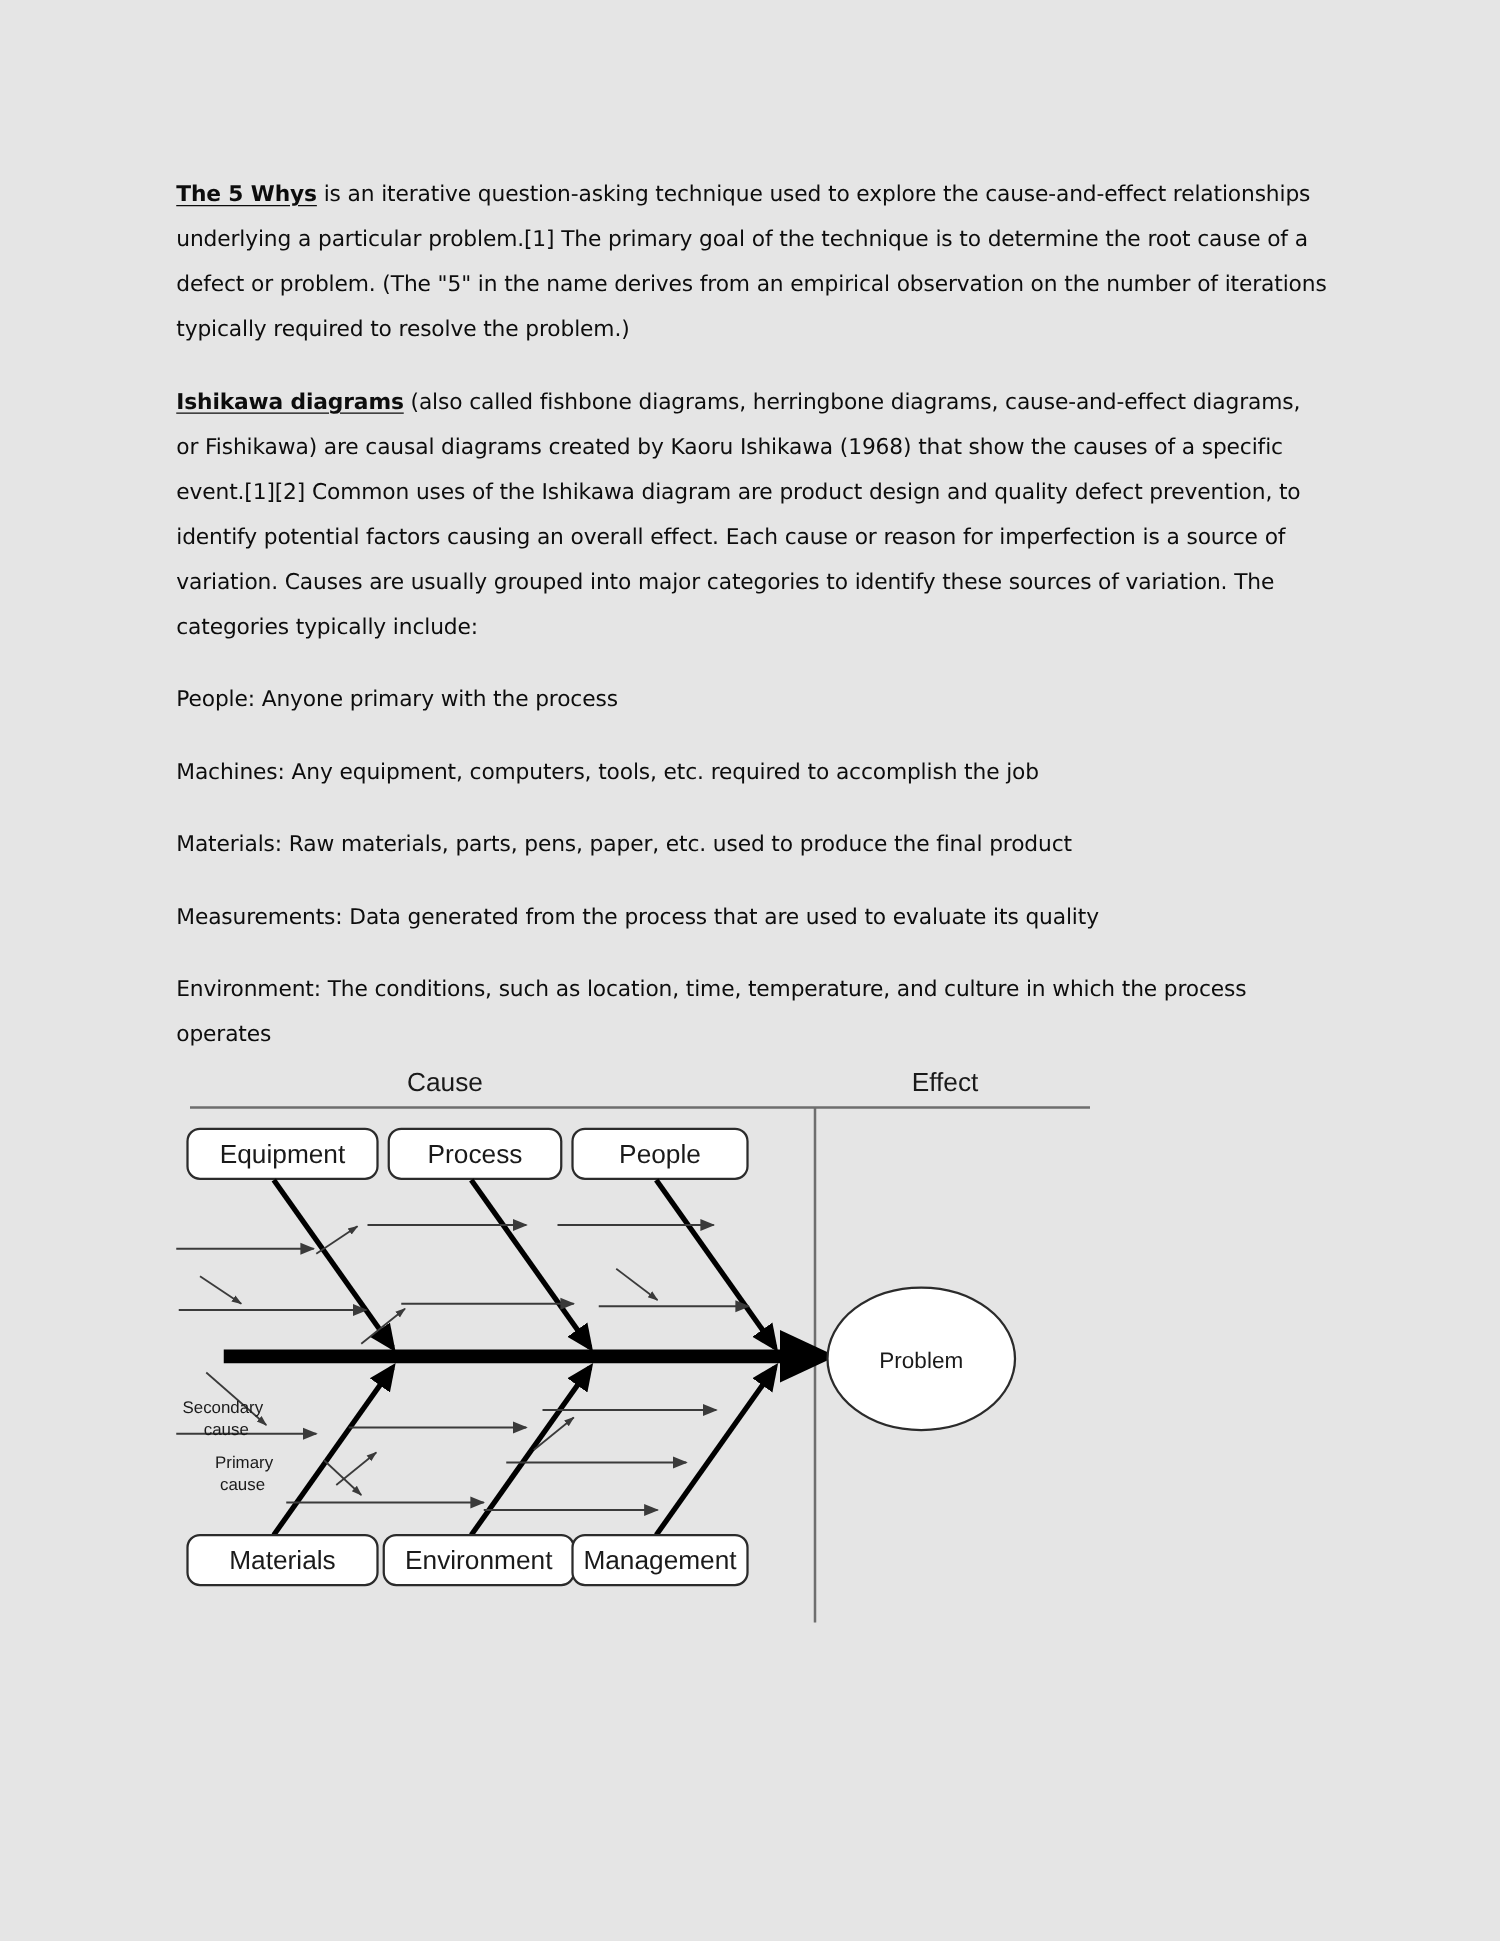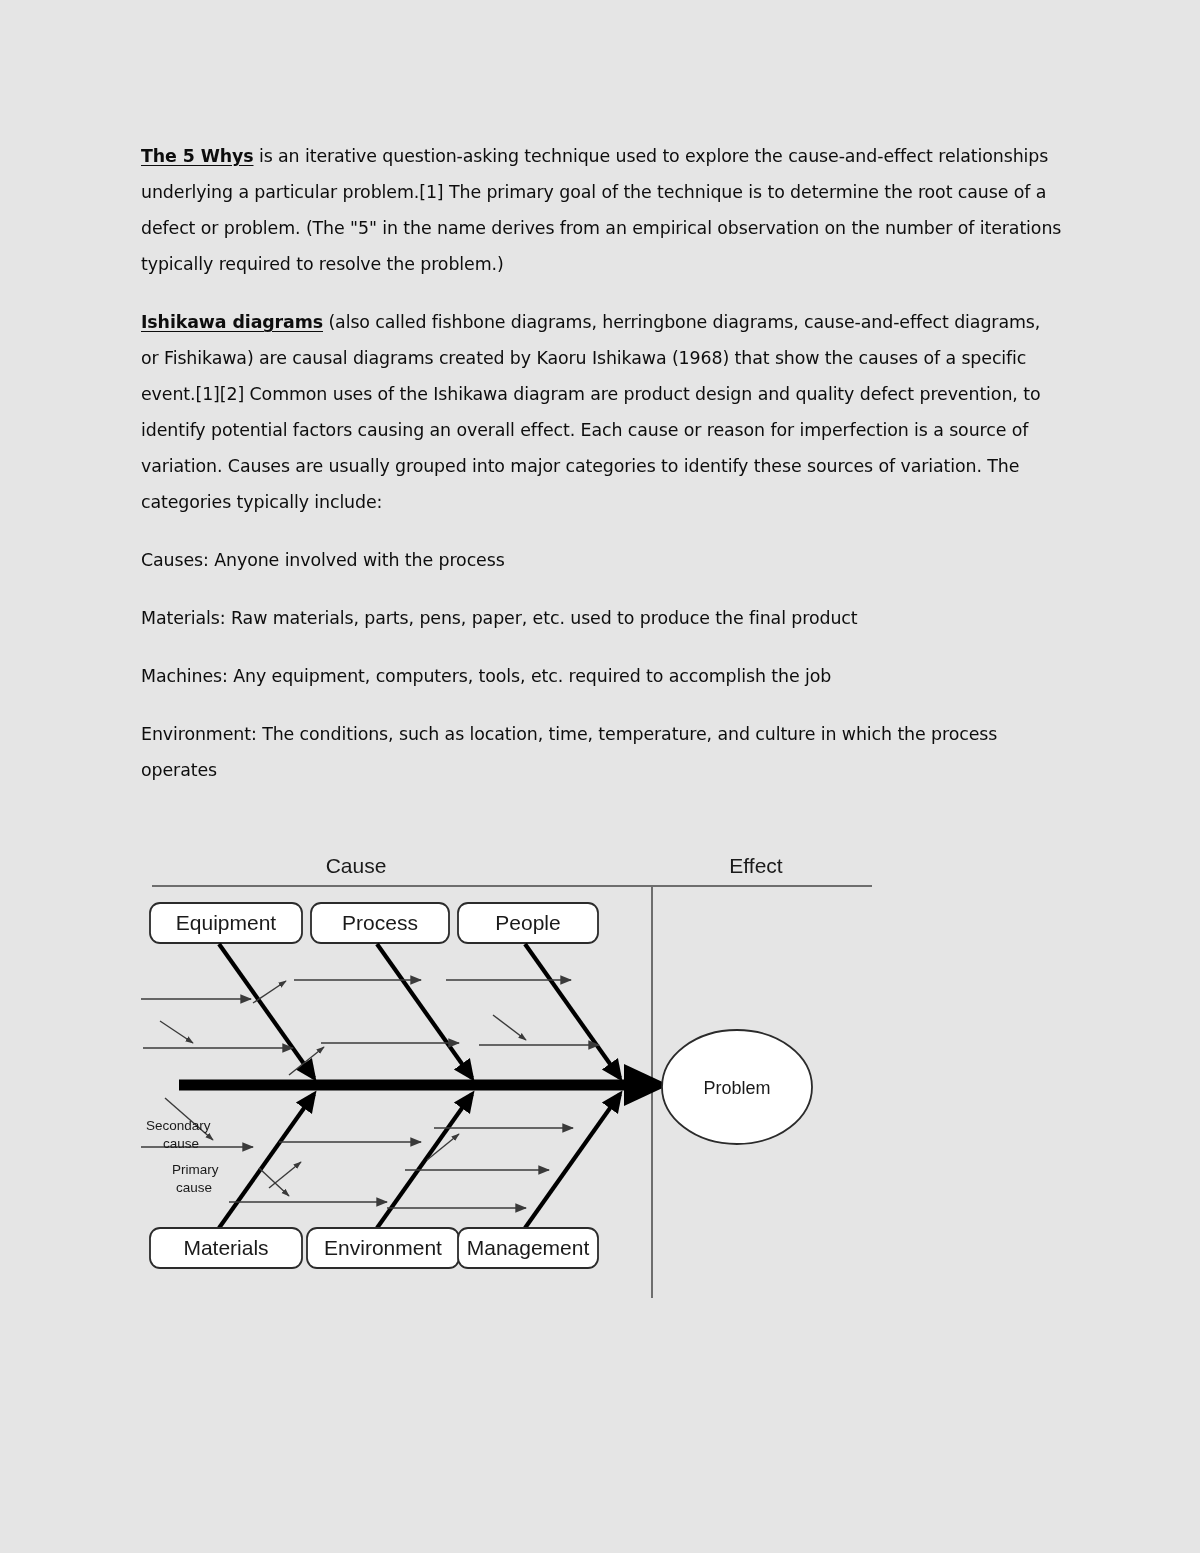--- a/index.html
+++ b/index.html
@@ -113,27 +113,28 @@
 <body>
 
 <div id="page">
 
   <div class="doc-body">
 
     <p class="para"><span class="u-bold">The 5 Whys</span><span> is an iterative question-asking technique used to explore the cause-and-effect relationships underlying a particular problem.[1] The primary goal of the technique is to determine the root cause of a defect or problem. (The "5" in the name derives from an empirical observation on the number of iterations typically required to resolve the problem.)</span></p>
 
     <p class="para"><span class="u-bold">Ishikawa diagrams</span><span> (also called fishbone diagrams, herringbone diagrams, cause-and-effect diagrams, or Fishikawa) are causal diagrams created by Kaoru Ishikawa (1968) that show the causes of a specific event.[1][2] Common uses of the Ishikawa diagram are product design and quality defect prevention, to identify potential factors causing an overall effect. Each cause or reason for imperfection is a source of variation. Causes are usually grouped into major categories to identify these sources of variation. The categories typically include:</span></p>
 
-    <p class="para">Causes: Anyone involved with the process</p>
-
+    <p class="para">People: Anyone primary with the process</p>
+
+
+    <p class="para">Machines: Any equipment, computers, tools, etc. required to accomplish the job</p>
 
     <p class="para">Materials: Raw materials, parts, pens, paper, etc. used to produce the final product</p>
 
-    <p class="para">Machines: Any equipment, computers, tools, etc. required to accomplish the job</p>
-
+    <p class="para">Measurements: Data generated from the process that are used to evaluate its quality</p>
 
     <p class="para">Environment: The conditions, such as location, time, temperature, and culture in which the process operates</p>
 
   </div>
 
   <div class="figure">
     <svg width="760" height="480" viewBox="0 0 760 480" xmlns="http://www.w3.org/2000/svg">
 
       <defs>
         <marker id="arrThin" viewBox="0 0 10 10" refX="9" refY="5" markerWidth="7" markerHeight="7" orient="auto-start-reverse">

